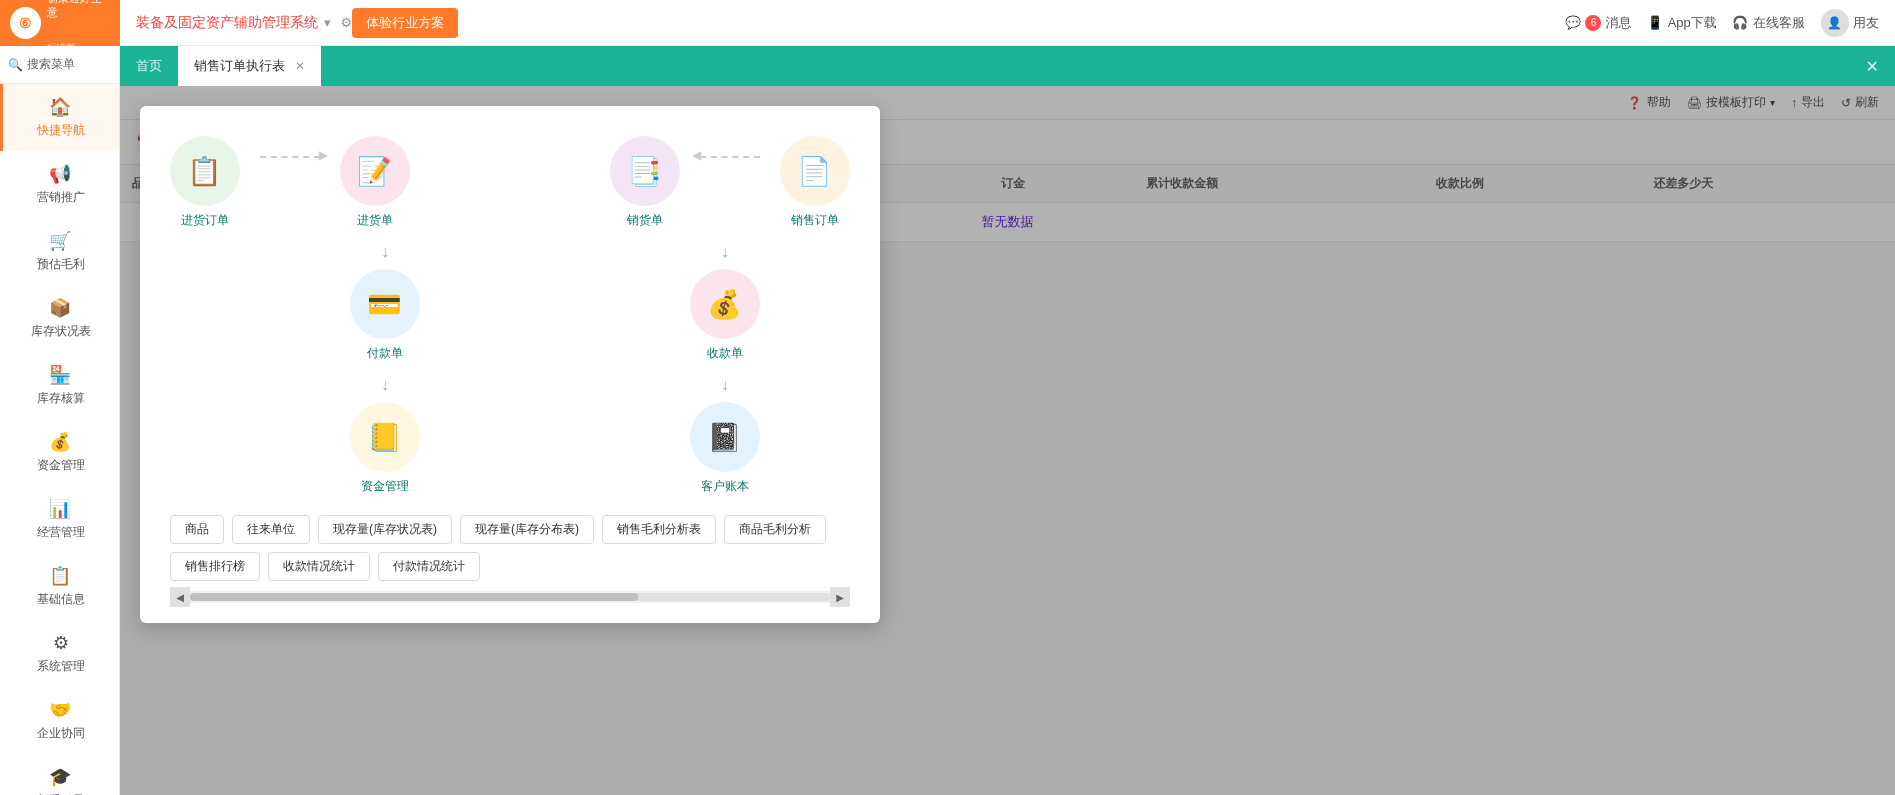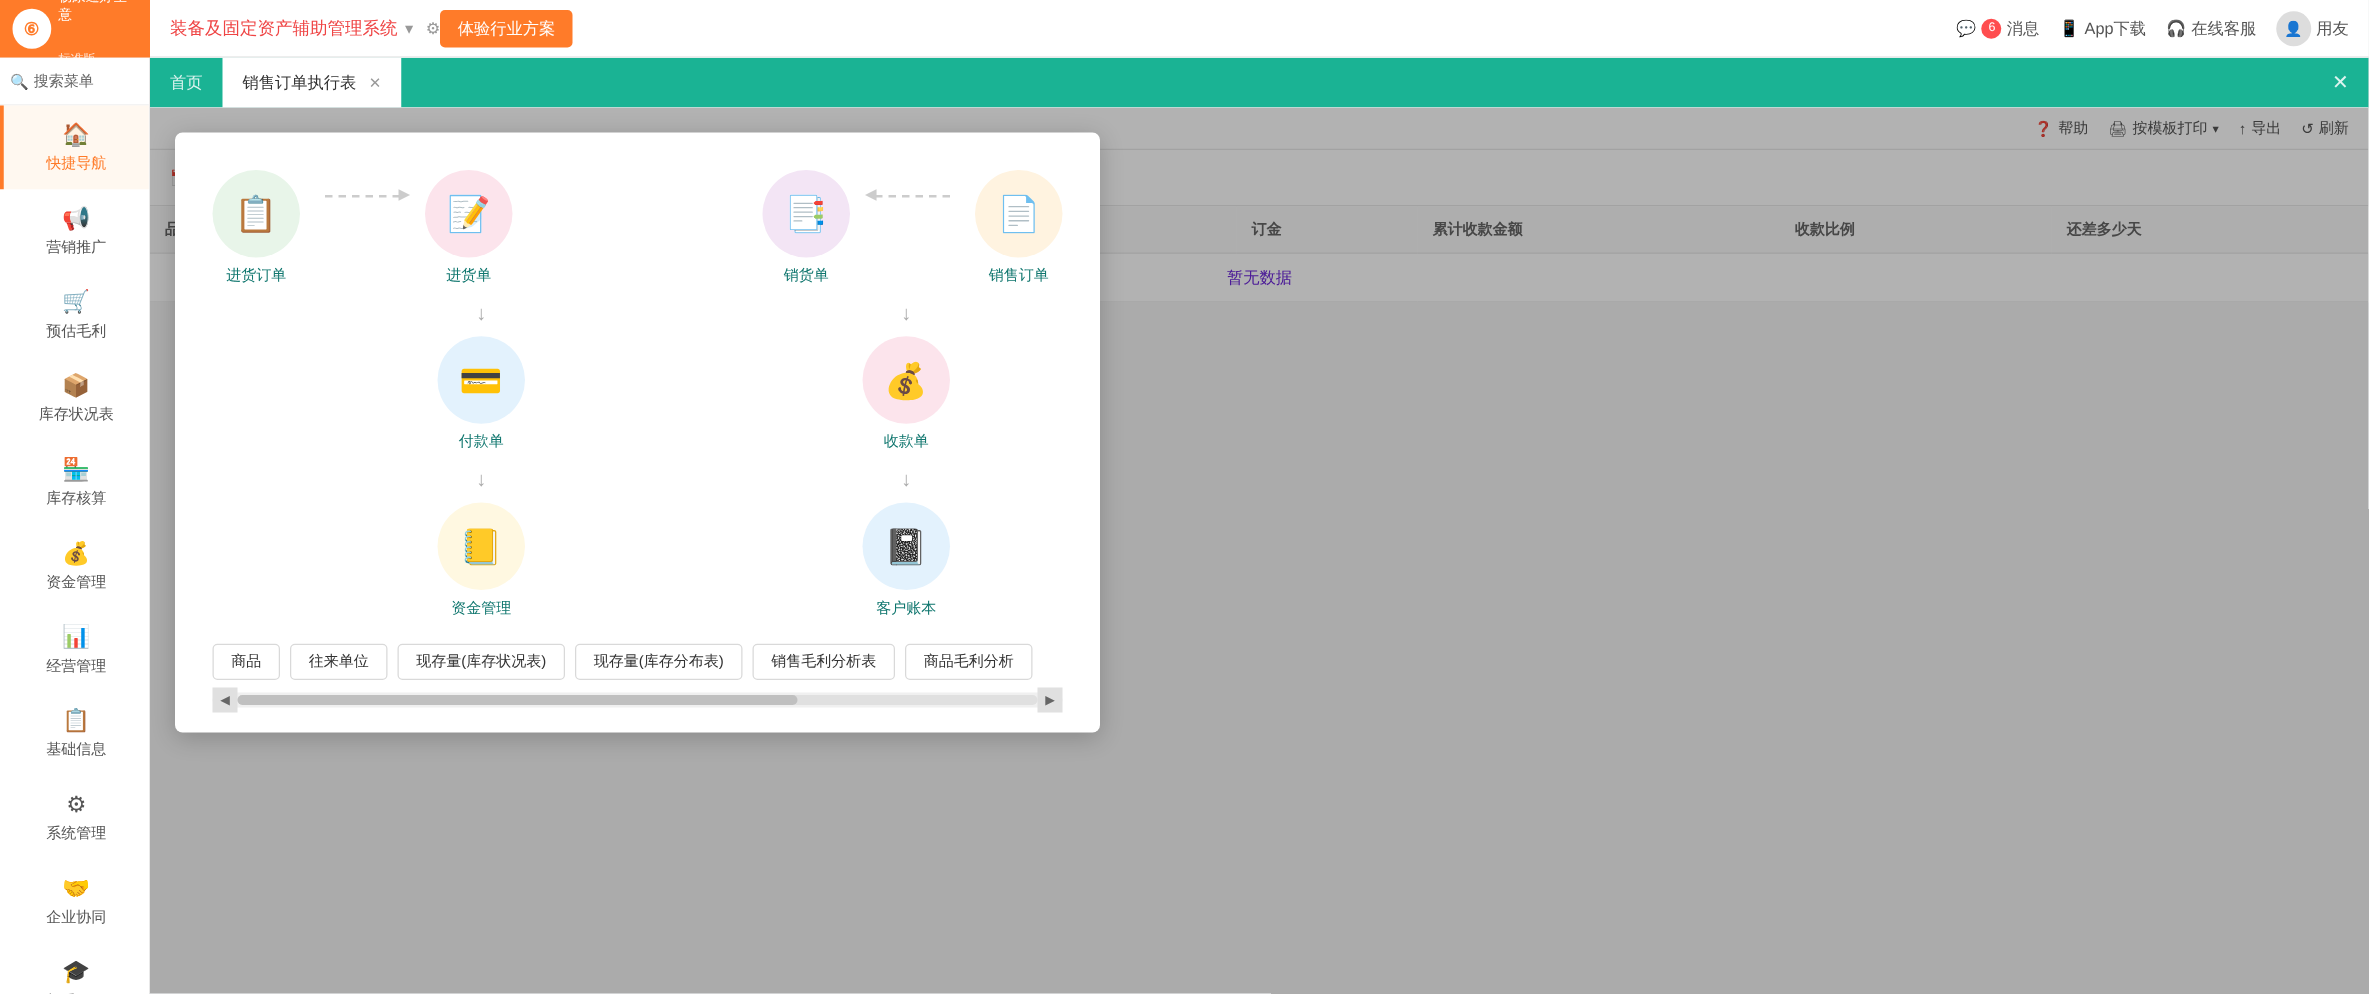--- a/index.html
+++ b/index.html
@@ -663,20 +663,25 @@
 
           <div>
             <div class="func-buttons">
               <button class="func-btn">商品</button>
               <button class="func-btn">往来单位</button>
               <button class="func-btn">现存量(库存状况表)</button>
               <button class="func-btn">现存量(库存分布表)</button>
               <button class="func-btn">销售毛利分析表</button>
               <button class="func-btn">商品毛利分析</button>
             </div>
+            <div class="func-buttons">
+              <button class="func-btn">销售排行榜</button>
+              <button class="func-btn">收款情况统计</button>
+              <button class="func-btn">付款情况统计</button>
+            </div>
           </div>
 
           <div class="popup-scrollbar">
             <button class="scroll-btn">◀</button>
             <div class="popup-scrollbar-track">
               <div class="popup-scrollbar-thumb"></div>
             </div>
             <button class="scroll-btn">▶</button>
           </div>
         </div>

